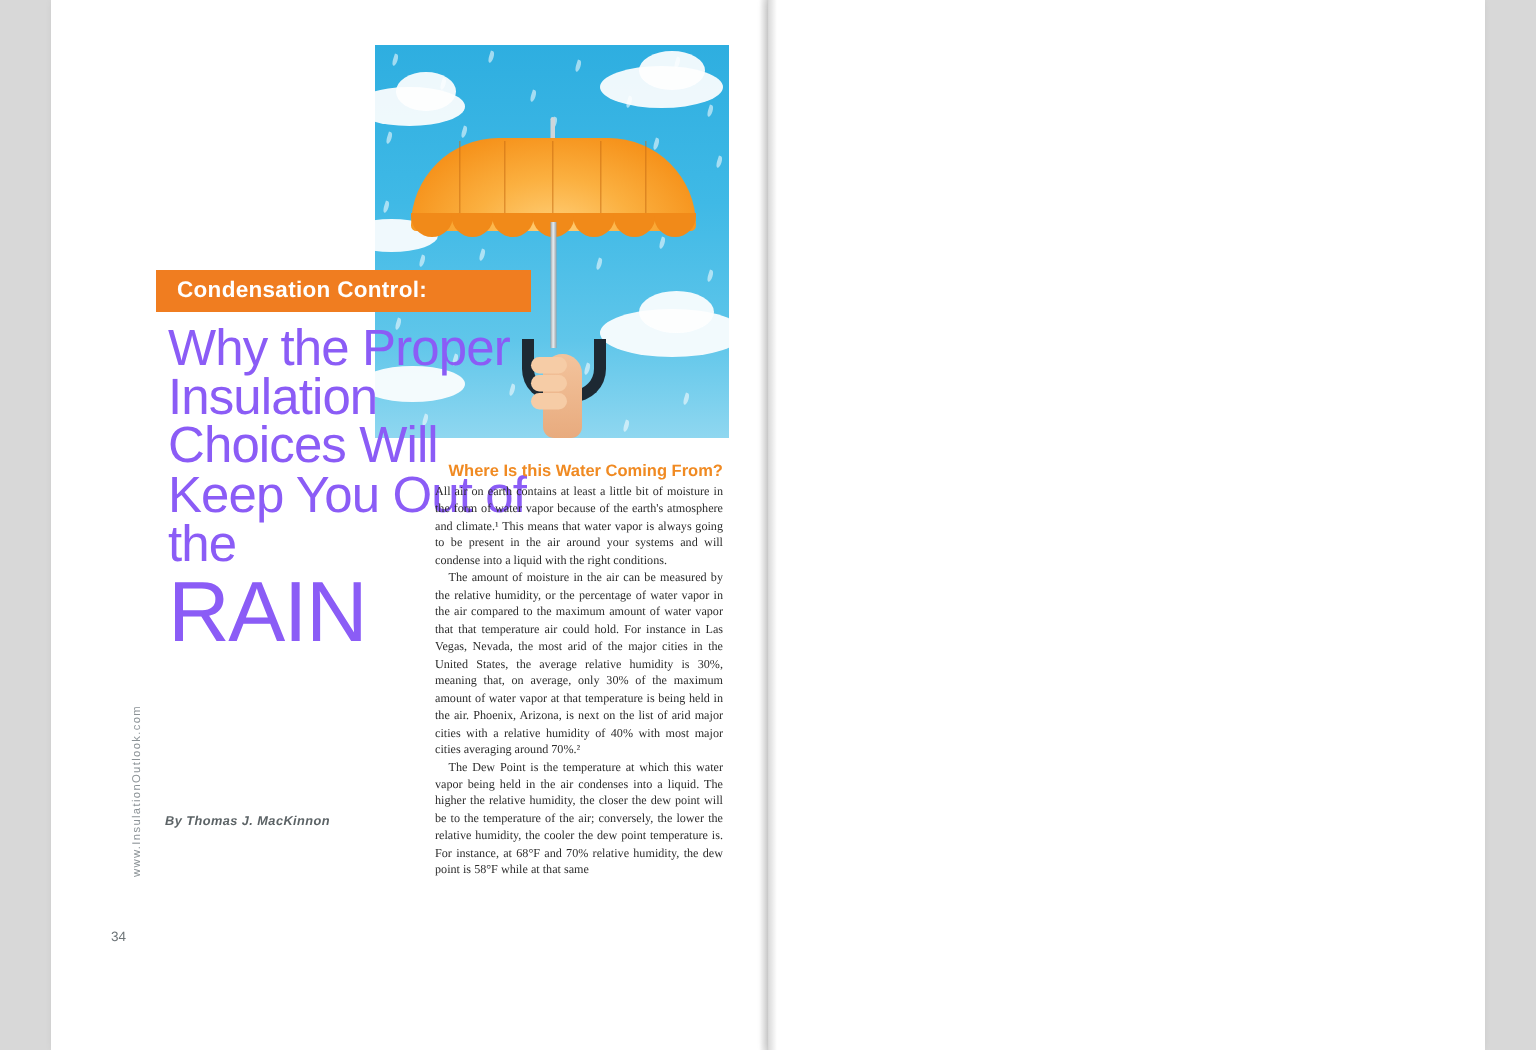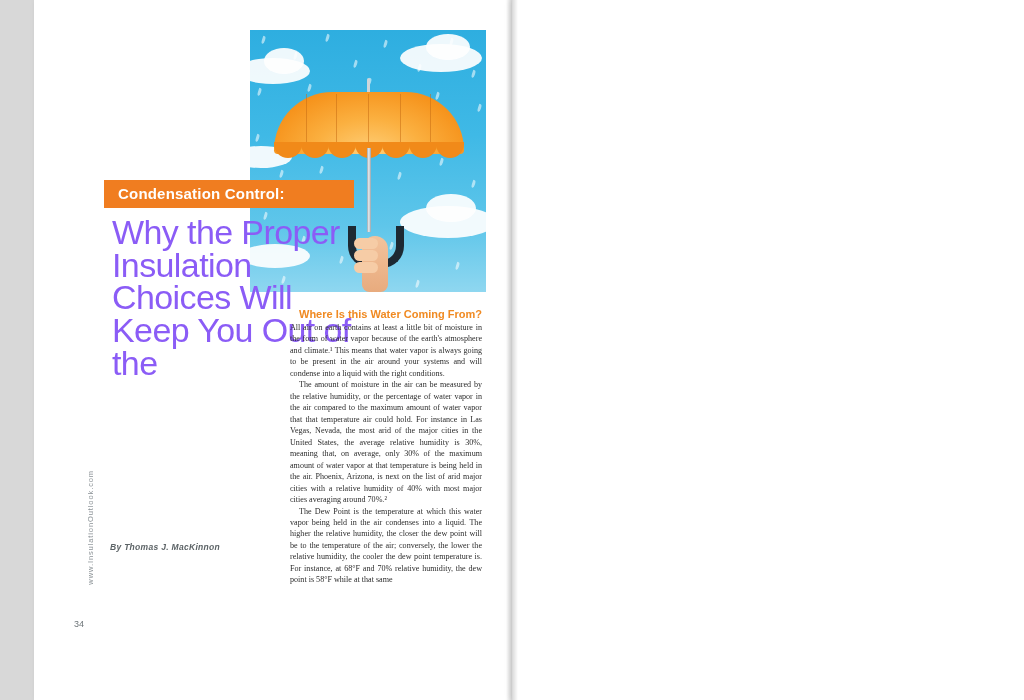--- a/index.html
+++ b/index.html
@@ -3,21 +3,21 @@
 <meta charset="utf-8">
 <style>
   html,body{margin:0;padding:0;}
   body{
     width:1024px;height:700px;overflow:hidden;
     background:#d8d8d8;
     font-family:"Liberation Sans", sans-serif;
   }
   .spread{position:relative;width:1024px;height:700px;}
   
-  .page{position:absolute;top:0;height:700px;background:#ffffff;padding-left:36px;}
+  .page{position:absolute;top:0;height:700px;background:#ffffff;}
   .page-left{left:34px;width:478px;box-shadow:2px 0 6px rgba(0,0,0,.10);}
   .page-right{left:512px;width:478px;box-shadow:-2px 0 6px rgba(0,0,0,.10);}
   .gutter{position:absolute;left:506px;top:0;width:12px;height:700px;
     background:linear-gradient(to right,rgba(0,0,0,0) 0%,rgba(0,0,0,.13) 42%,rgba(0,0,0,.16) 50%,rgba(0,0,0,.13) 58%,rgba(0,0,0,0) 100%);}
 
   
   .hero{position:absolute;left:216px;top:30px;width:236px;height:262px;overflow:hidden;
     background:linear-gradient(#2eaee0 0%,#3fb9e6 40%,#5fc6ea 75%,#8fd7f0 100%);}
   .cloud{position:absolute;background:#ffffff;border-radius:50%;opacity:.92;filter:blur(.4px);}
   .raindrop{position:absolute;width:3px;height:8px;border-radius:0 60% 60% 60%;
@@ -129,20 +129,21 @@
       <div class="finger" style="top:220px;"></div>
       <div class="finger" style="top:232px;"></div>
     </div>
 
     <div class="kicker">
       <span>Condensation Control:</span>
     </div>
 
     <div class="headline">
       <span>Why the Proper Insulation Choices Will Keep You Out of the</span>
+      <span class="rain">RAIN</span>
     </div>
 
     <div class="byline">By Thomas J. MacKinnon</div>
     <div class="vert-url">www.InsulationOutlook.com</div>
     <div class="folio folio-l">34</div>
 
     <div class="col col-a">
       <p class="sub">Where Is this Water Coming From?</p>
       <p class="first">All air on earth contains at least a little bit of moisture in the form of water vapor because of the earth's atmosphere and climate.¹ This means that water vapor is always going to be present in the air around your systems and will condense into a liquid with the right conditions.</p>
       <p>The amount of moisture in the air can be measured by the relative humidity, or the percentage of water vapor in the air compared to the maximum amount of water vapor that that temperature air could hold. For instance in Las Vegas, Nevada, the most arid of the major cities in the United States, the average relative humidity is 30%, meaning that, on average, only 30% of the maximum amount of water vapor at that temperature is being held in the air. Phoenix, Arizona, is next on the list of arid major cities with a relative humidity of 40% with most major cities averaging around 70%.²</p>

